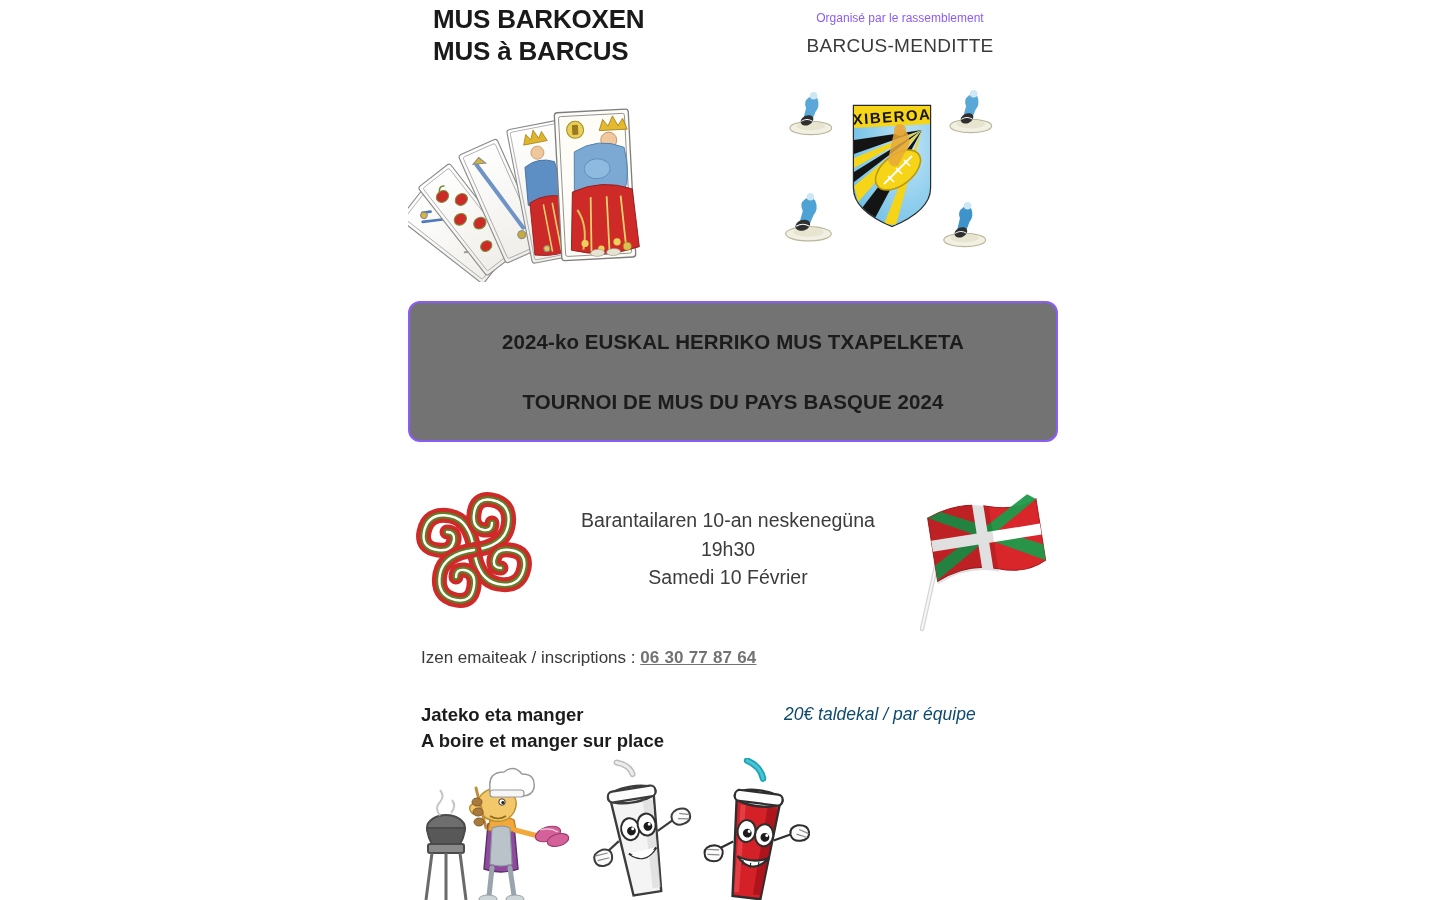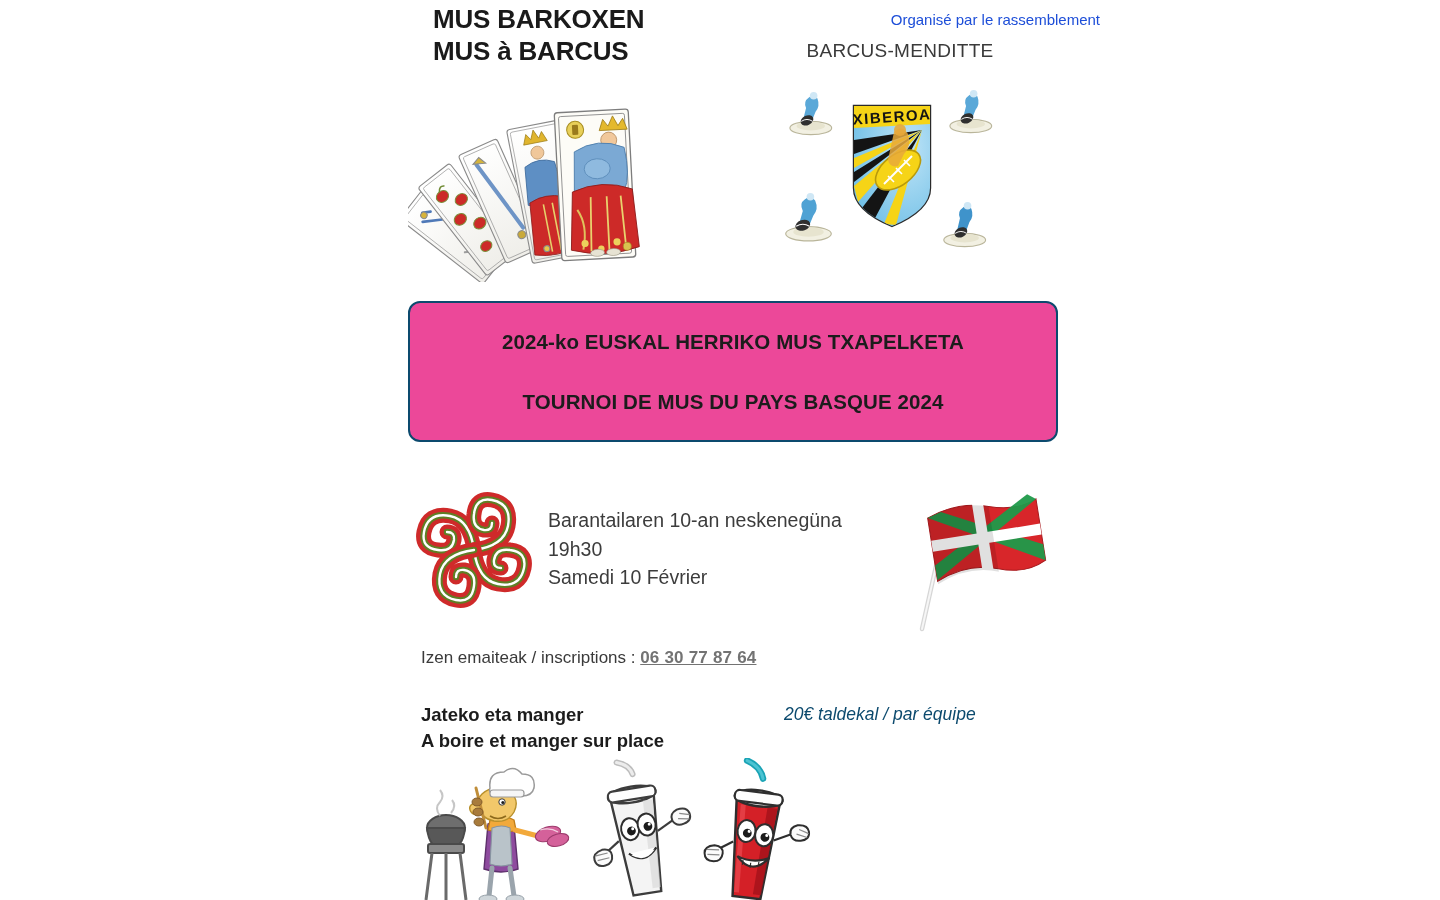--- a/index.html
+++ b/index.html
@@ -42,25 +42,24 @@
   }
 
   .hdr-right {
     position: absolute;
     left: 700px;
     top: 9px;
     width: 400px;
     text-align: center;
   }
   .hdr-right .line1 {
-    font-size: 15px;
+    font-size: 12px;
     font-weight: 400;
-    color: #1d4ed8;
+    color: #8b5cf6;
     line-height: 1.5;
-    text-align: right;
   }
   .hdr-right .line2 {
     font-size: 19px;
     font-weight: 400;
     color: #3a3a3a;
     line-height: 1.5;
     margin-top: 5px;
     letter-spacing: 0.3px;
   }
 
@@ -82,23 +81,23 @@
     height: 182px;
   }
 
   
   .title-box {
     position: absolute;
     left: 408px;
     top: 301px;
     width: 650px;
     height: 141px;
-    border: 2px solid #0c4a6e;
+    border: 2px solid #8b5cf6;
     border-radius: 12px;
-    background: #ec4899;
+    background: #737373;
     box-sizing: border-box;
     display: flex;
     flex-direction: column;
     align-items: center;
     justify-content: center;
   }
   .title-box .t1 {
     font-size: 20.5px;
     font-weight: 700;
     color: #1c1c1c;
@@ -120,21 +119,21 @@
     left: 414px;
     top: 489px;
     width: 120px;
     height: 122px;
   }
   .date-block {
     position: absolute;
     left: 548px;
     top: 506px;
     width: 360px;
-    text-align: left;
+    text-align: center;
   }
   .date-block .dline {
     font-size: 19.5px;
     font-weight: 400;
     color: #3c3c3c;
     line-height: 1.47;
     white-space: nowrap;
   }
   .flag-art {
     position: absolute;

